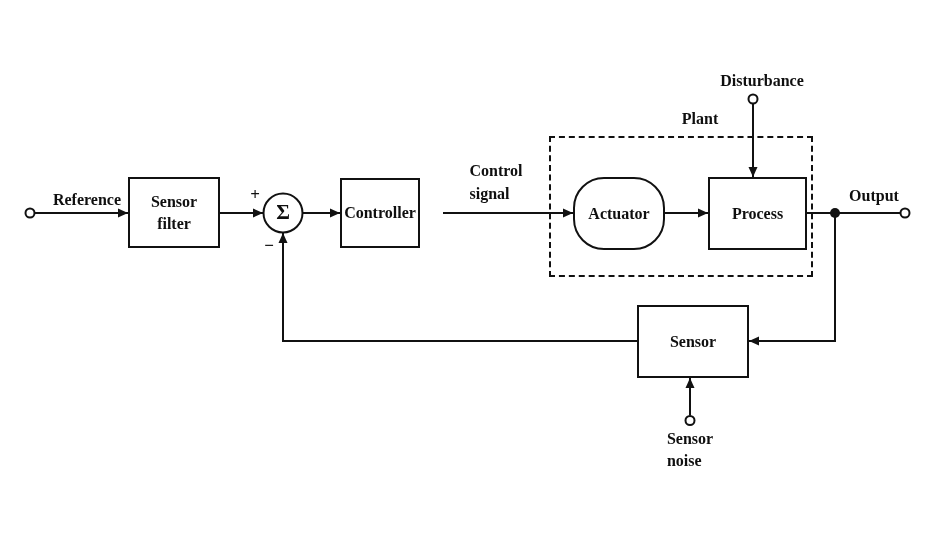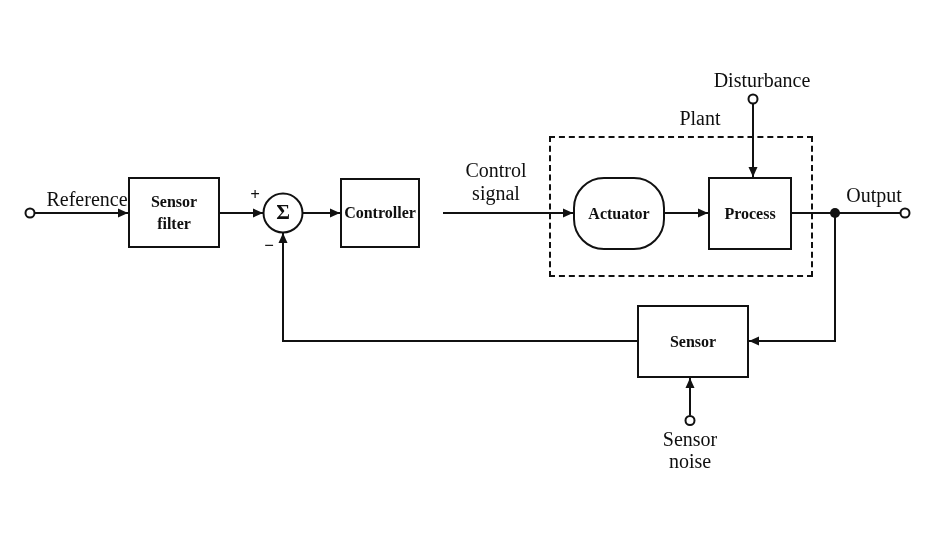--- a/index.html
+++ b/index.html
@@ -26,25 +26,24 @@
     flex-direction: column;
     align-items: center;
     justify-content: center;
     text-align: center;
     font-weight: bold;
     font-size: 16px;
     line-height: 22px;
   }
   .lbl {
     position: absolute;
-    font-weight: normal;
-    font-size: 20px;
+    font-weight: bold;
+    font-size: 16px;
     line-height: 23px;
     white-space: nowrap;
-    text-align: center;
     transform: translateX(-50%);
   }
   .sign {
     position: absolute;
     font-weight: bold;
     font-size: 17px;
     line-height: 17px;
     transform: translate(-50%, -50%);
   }
   .sigma {
@@ -113,21 +112,21 @@
   </div>
 
   <div class="block" style="left:340px; top:178px; width:80px; height:70px;text-align:right;">
     <span>Controller</span>
   </div>
 
   <div class="block" style="left:573px; top:177px; width:92px; height:73px;border-radius:31px;">
     <span>Actuator</span>
   </div>
 
-  <div class="block" style="left:708px; top:177px; width:84px; height:73px;">
+  <div class="block" style="left:708px; top:177px; width:99px; height:73px;">
     <span>Process</span>
   </div>
 
   <div class="block" style="left:637px; top:305px; width:112px; height:73px;">
     <span>Sensor</span>
   </div>
 
   <div class="lbl" style="left:87px; top:188px;">Reference</div>
 
   <div class="sign" style="left:255px; top:194px;">+</div>

